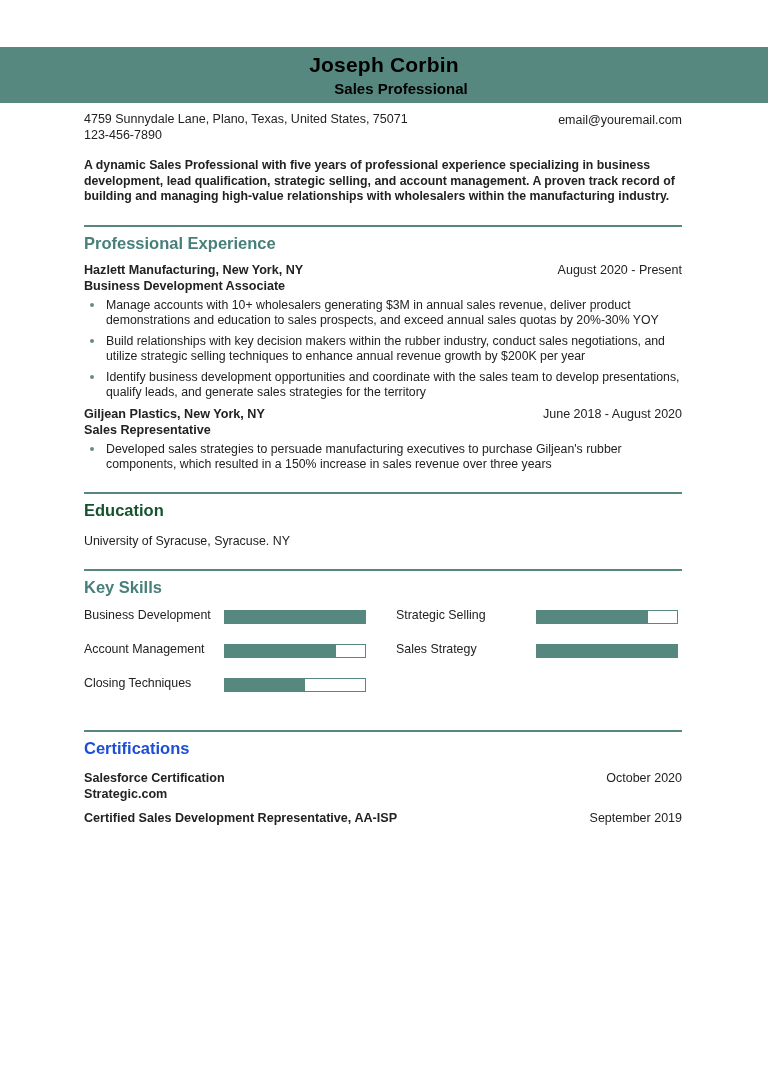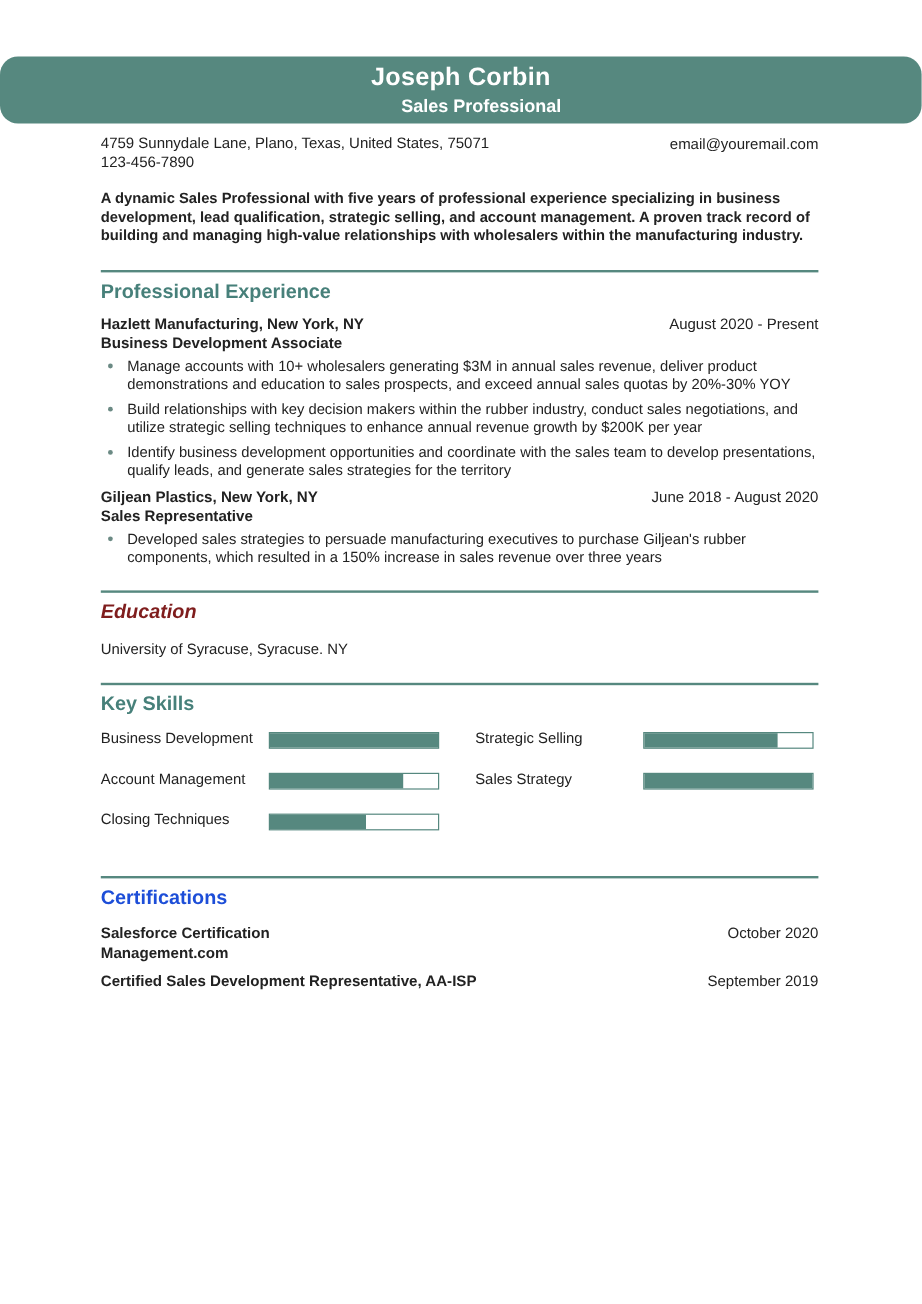--- a/index.html
+++ b/index.html
@@ -18,25 +18,24 @@
   }
 
   
   .header-band {
     position: absolute;
     top: 47px;
     left: 0;
     width: 768px;
     height: 56px;
     background: #56887f;
-    color: #ffffff;
+    color: #000000;
     text-align: center;
     box-sizing: border-box;
     padding-top: 5px;
-    border-radius: 15px;
   }
   .header-name {
     font-size: 21px;
     font-weight: bold;
     line-height: 26px;
     letter-spacing: 0.2px;
   }
   .header-role {
     font-size: 15px;
     font-weight: bold;
@@ -255,21 +254,21 @@
         <li>
           <span class="dot" style="background: rgb(107, 138, 132);"></span>
           <span>Developed sales strategies to persuade manufacturing executives to purchase Giljean's rubber components, which resulted in a 150% increase in sales revenue over three years</span>
         </li>
       </ul>
     </div>
   </div>
 
   <div class="section">
     <div class="section-rule" style="background: rgb(86, 136, 127);"></div>
-    <div class="section-title" style="color: #7f1d1d; font-style: italic;">Education</div>
+    <div class="section-title" style="color: #14532d;">Education</div>
     <div class="edu-line">University of Syracuse, Syracuse. NY</div>
   </div>
 
   <div class="section">
     <div class="section-rule" style="background: rgb(86, 136, 127);"></div>
     <div class="section-title" style="color: rgb(71, 128, 122);">Key Skills</div>
 
     <div class="skills-grid">
 
       <div class="skill-label">Business Development</div>
@@ -311,21 +310,21 @@
 
   <div class="section">
     <div class="section-rule" style="background: rgb(86, 136, 127);"></div>
     <div class="section-title" style="color: #1d4ed8;">Certifications</div>
 
     <div class="cert">
       <div class="cert-row">
         <div class="cert-name">Salesforce Certification</div>
         <div class="cert-date">October 2020</div>
       </div>
-      <div class="cert-issuer">Management.com</div>
+      <div class="cert-issuer">Strategic.com</div>
     </div>
 
     <div class="cert">
       <div class="cert-row">
         <div class="cert-name">Certified Sales Development Representative, AA-ISP</div>
         <div class="cert-date">September 2019</div>
       </div>
     </div>
   </div>
 

